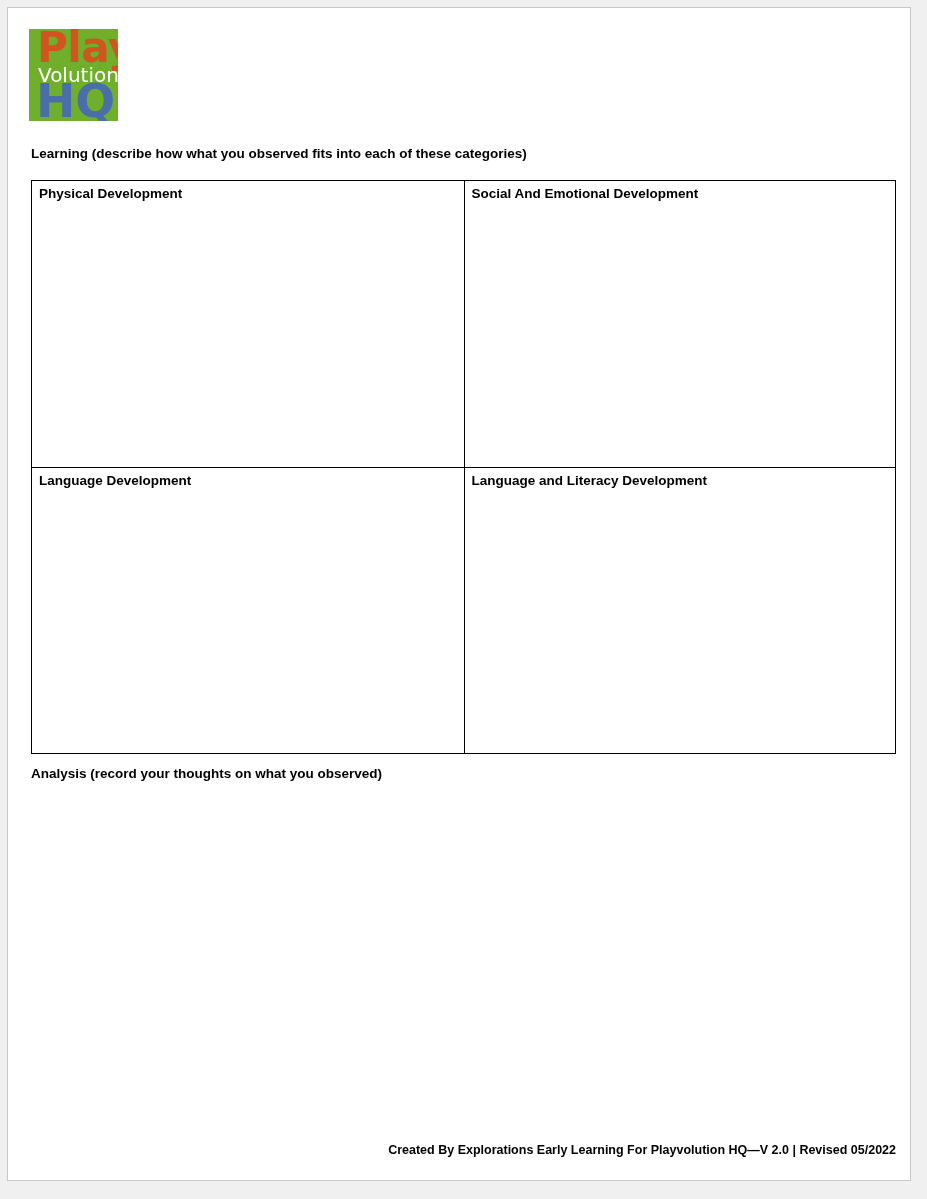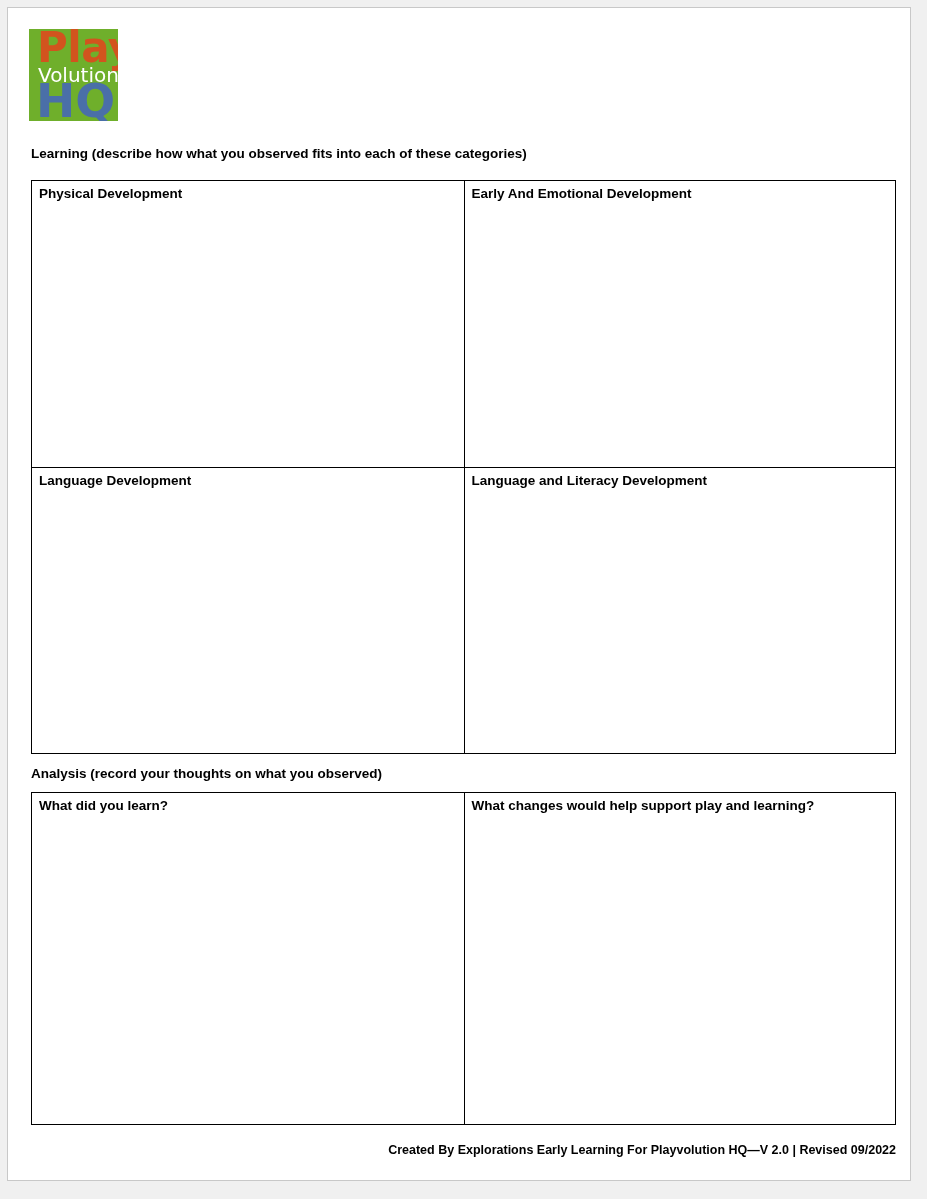--- a/index.html
+++ b/index.html
@@ -142,41 +142,31 @@
   </div>
 
   <div class="section-label" id="learning-label">Learning (describe how what you observed fits into each of these categories)</div>
 
   <div class="grid" id="learning-grid">
     <div class="cell">
       <div class="cell-title">Physical Development</div>
       <div class="cell-body"></div>
     </div>
     <div class="cell right-col">
-      <div class="cell-title">Early And Emotional Development</div>
+      <div class="cell-title">Social And Emotional Development</div>
       <div class="cell-body"></div>
     </div>
     <div class="cell bottom-row">
       <div class="cell-title">Language Development</div>
       <div class="cell-body"></div>
     </div>
     <div class="cell right-col bottom-row">
       <div class="cell-title">Language and Literacy Development</div>
       <div class="cell-body"></div>
     </div>
   </div>
 
   <div class="section-label" id="analysis-label">Analysis (record your thoughts on what you observed)</div>
 
-  <div class="grid" id="analysis-grid">
-    <div class="cell">
-      <div class="cell-title">What did you learn?</div>
-      <div class="cell-body"></div>
-    </div>
-    <div class="cell right-col">
-      <div class="cell-title">What changes would help support play and learning?</div>
-      <div class="cell-body"></div>
-    </div>
-  </div>
 
-  <div class="footer">Created By Explorations Early Learning For Playvolution HQ—V 2.0 | Revised 09/2022</div>
+  <div class="footer">Created By Explorations Early Learning For Playvolution HQ—V 2.0 | Revised 05/2022</div>
 
 </div>
 
 </body></html>

